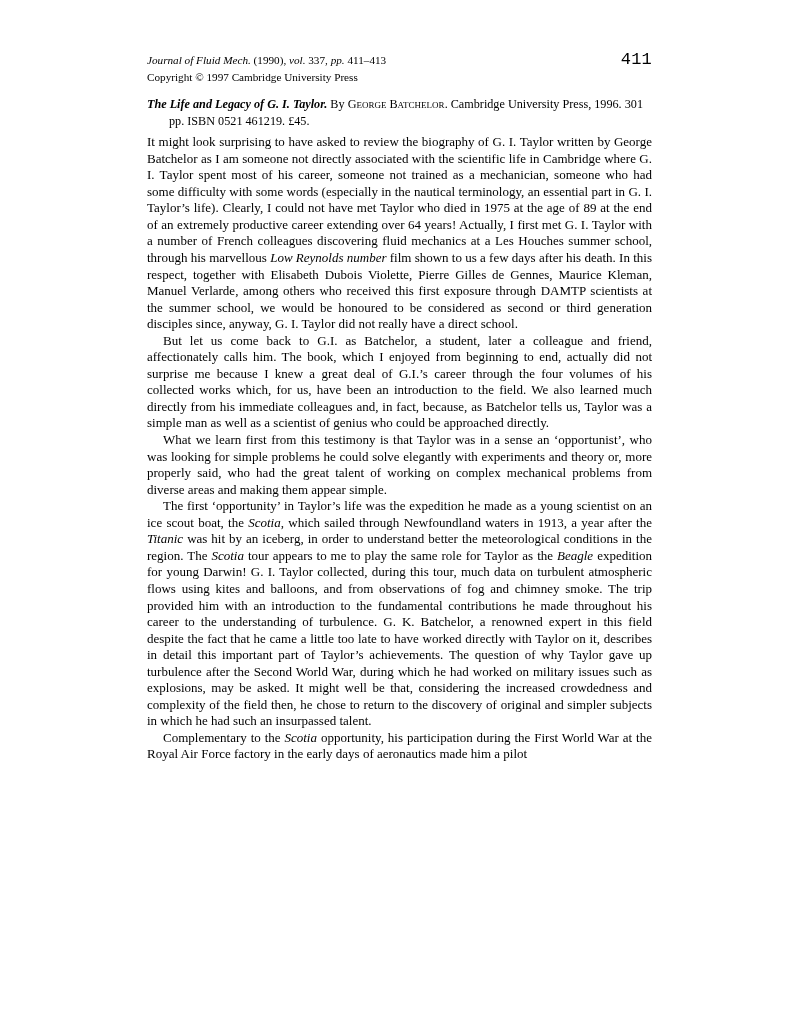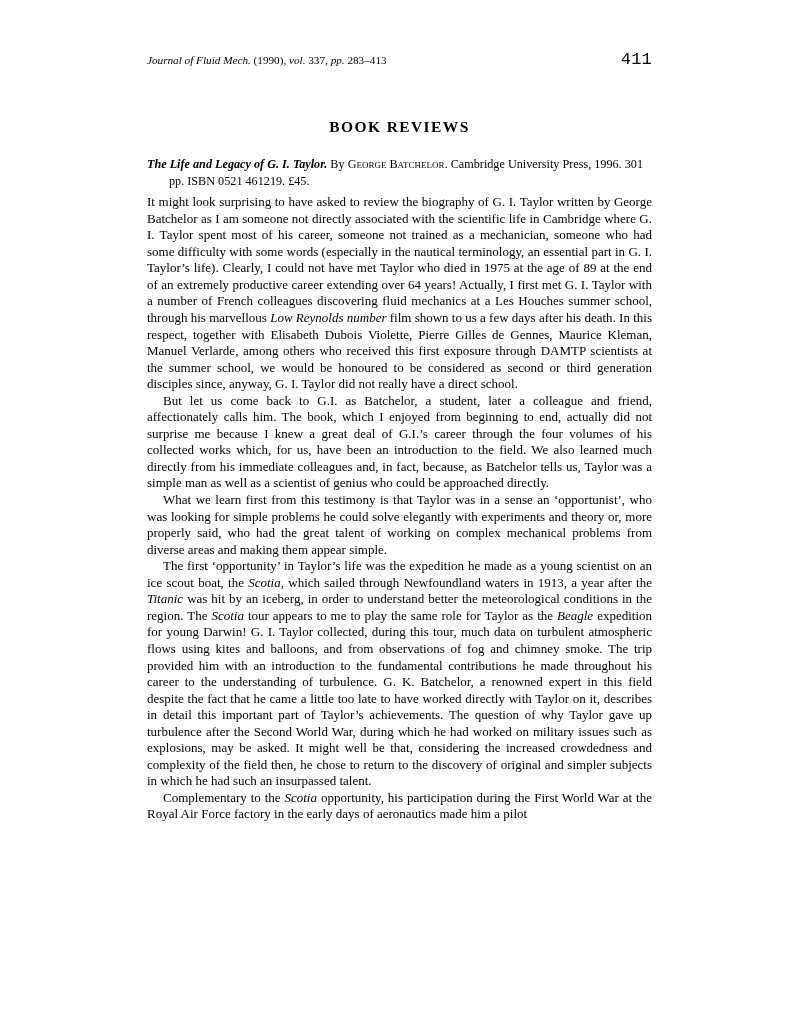--- a/index.html
+++ b/index.html
@@ -100,26 +100,26 @@
   }
 </style>
 </head>
 <body>
 
 <div class="page">
   <div class="content">
 
     <div class="masthead">
       <div class="masthead-line">
-        <i>Journal of Fluid Mech.</i><span> (1990), </span><i>vol.</i><span> 337, </span><i>pp.</i><span> 283–413</span>
+        <i>Journal of Fluid Mech.</i><span> (1990), </span><i>vol.</i><span> 337, </span><i>pp.</i><span> 411–413</span>
       </div>
+      <div class="masthead-line">Copyright © 1997 Cambridge University Press</div>
       <div class="folio">411</div>
     </div>
 
-    <div class="section-title">BOOK REVIEWS</div>
 
     <div class="citation">
       <span class="hang"><span class="booktitle">The Life and Legacy of G. I. Taylor.</span><span> By </span><span class="smallcaps">George Batchelor</span><span>. Cambridge University Press, 1996. 301 pp. ISBN 0521 461219. £45.</span></span>
     </div>
 
     <div id="review-body">
         <p class="body-par first"><span>It might look surprising to have asked to review the biography of G. I. Taylor written by George Batchelor as I am someone not directly associated with the scientific life in Cambridge where G. I. Taylor spent most of his career, someone not trained as a mechanician, someone who had some difficulty with some words (especially in the nautical terminology, an essential part in G. I. Taylor’s life). Clearly, I could not have met Taylor who died in 1975 at the age of 89 at the end of an extremely productive career extending over 64 years! Actually, I first met G. I. Taylor with a number of French colleagues discovering fluid mechanics at a Les Houches summer school, through his marvellous </span><i>Low Reynolds number</i><span> film shown to us a few days after his death. In this respect, together with Elisabeth Dubois Violette, Pierre Gilles de Gennes, Maurice Kleman, Manuel Verlarde, among others who received this first exposure through DAMTP scientists at the summer school, we would be honoured to be considered as second or third generation disciples since, anyway, G. I. Taylor did not really have a direct school.</span></p>
         <p class="body-par"><span>But let us come back to G.I. as Batchelor, a student, later a colleague and friend, affectionately calls him. The book, which I enjoyed from beginning to end, actually did not surprise me because I knew a great deal of G.I.’s career through the four volumes of his collected works which, for us, have been an introduction to the field. We also learned much directly from his immediate colleagues and, in fact, because, as Batchelor tells us, Taylor was a simple man as well as a scientist of genius who could be approached directly.</span></p>
         <p class="body-par"><span>What we learn first from this testimony is that Taylor was in a sense an ‘opportunist’, who was looking for simple problems he could solve elegantly with experiments and theory or, more properly said, who had the great talent of working on complex mechanical problems from diverse areas and making them appear simple.</span></p>
         <p class="body-par"><span>The first ‘opportunity’ in Taylor’s life was the expedition he made as a young scientist on an ice scout boat, the </span><i>Scotia</i><span>, which sailed through Newfoundland waters in 1913, a year after the </span><i>Titanic</i><span> was hit by an iceberg, in order to understand better the meteorological conditions in the region. The </span><i>Scotia</i><span> tour appears to me to play the same role for Taylor as the </span><i>Beagle</i><span> expedition for young Darwin! G. I. Taylor collected, during this tour, much data on turbulent atmospheric flows using kites and balloons, and from observations of fog and chimney smoke. The trip provided him with an introduction to the fundamental contributions he made throughout his career to the understanding of turbulence. G. K. Batchelor, a renowned expert in this field despite the fact that he came a little too late to have worked directly with Taylor on it, describes in detail this important part of Taylor’s achievements. The question of why Taylor gave up turbulence after the Second World War, during which he had worked on military issues such as explosions, may be asked. It might well be that, considering the increased crowdedness and complexity of the field then, he chose to return to the discovery of original and simpler subjects in which he had such an insurpassed talent.</span></p>

